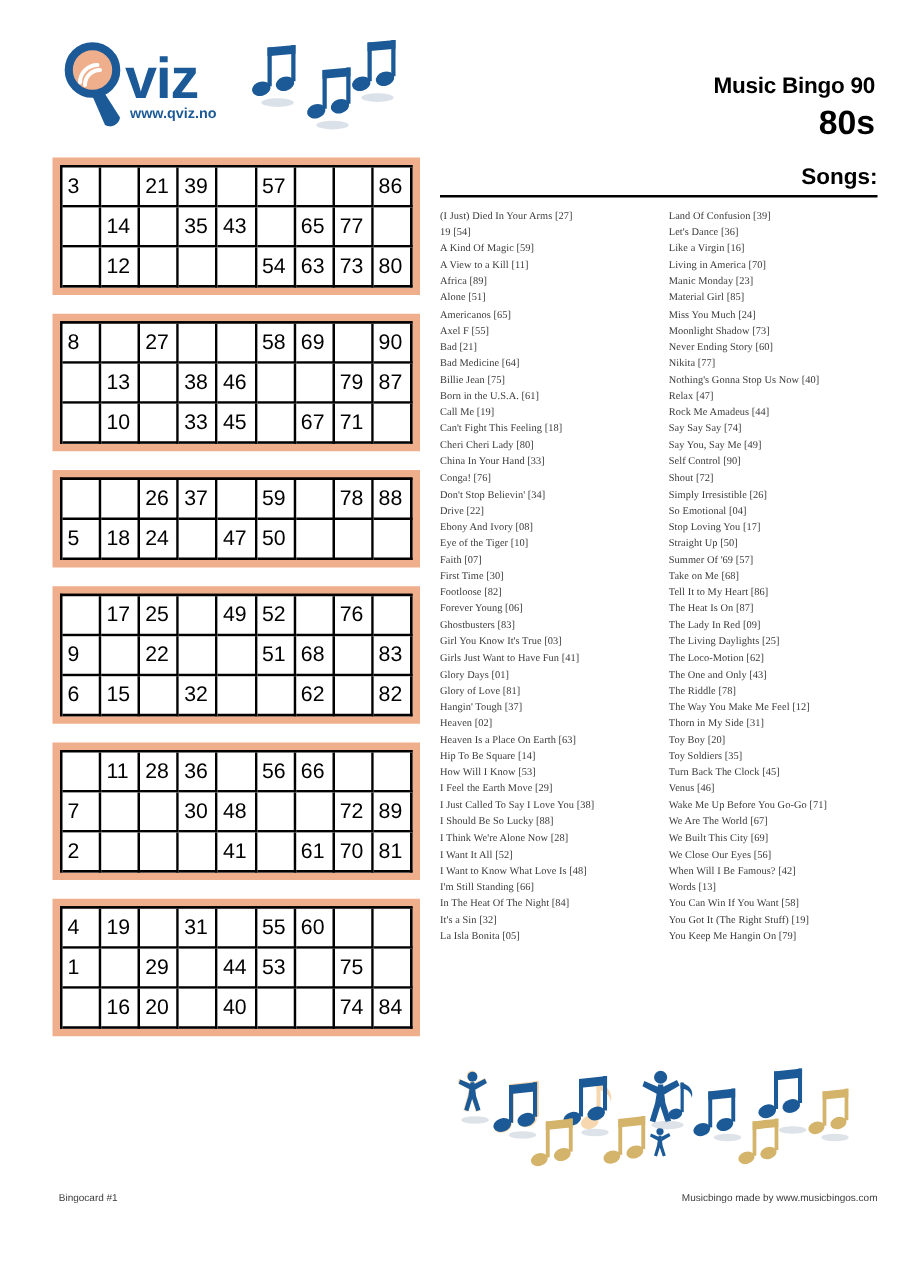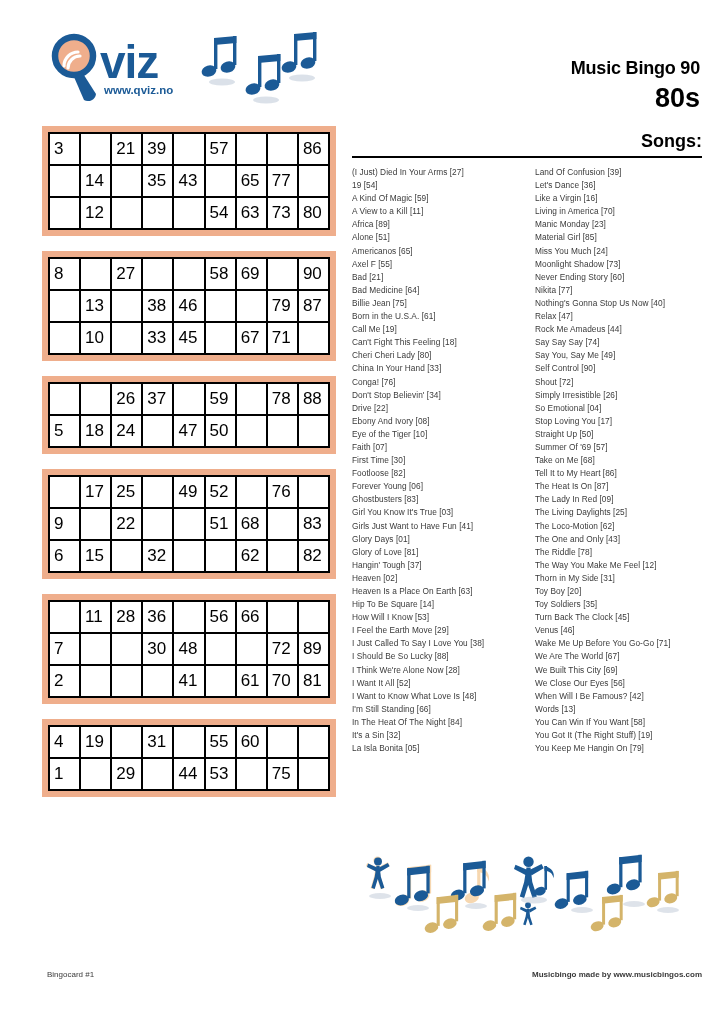--- a/index.html
+++ b/index.html
@@ -107,56 +107,56 @@
   .songs-rule {
     border: 0;
     border-top: 2px solid #000;
     margin: 2px 0 8px 0;
   }
   .songs-cols {
     display: flex;
   }
   .songs-col {
     width: 166px;
+    font-family: Liberation Serif, serif;
   }
   .songs-col.right { margin-left: 17px; }
   .song {
     font-size: 8.3px;
     line-height: 13.1px;
     color: #3a3a3a;
     white-space: nowrap;
     letter-spacing: 0.05px;
   }
 
   
   .bottom-deco {
     position: absolute;
     left: 358px; top: 838px;
     width: 342px; height: 104px;
   }
 
   
   .footer {
     position: absolute;
-    left: 0; bottom: 40px;
+    left: 0; bottom: 56px;
     width: 724px;
     height: 14px;
   }
   .footer-left {
     position: absolute;
     left: 47px; top: 0;
     font-size: 8px;
     color: #3a3a3a;
   }
   .footer-right {
     position: absolute;
     right: 22px; top: 0;
     font-size: 8px;
     color: #3a3a3a;
-    font-weight: bold;
   }
 </style>
 </head>
 <body>
 
 <div class="header">
 
   <div class="logo-block">
     <svg class="logo-svg" width="160" height="82" viewBox="0 0 160 82">
       <defs>
@@ -406,20 +406,31 @@
         <div class="grid-row">
           <div class="cell">1</div>
           <div class="cell"></div>
           <div class="cell">29</div>
           <div class="cell"></div>
           <div class="cell">44</div>
           <div class="cell">53</div>
           <div class="cell"></div>
           <div class="cell">75</div>
           <div class="cell"></div>
+        </div>
+        <div class="grid-row">
+          <div class="cell"></div>
+          <div class="cell">16</div>
+          <div class="cell">20</div>
+          <div class="cell"></div>
+          <div class="cell">40</div>
+          <div class="cell"></div>
+          <div class="cell"></div>
+          <div class="cell">74</div>
+          <div class="cell">84</div>
         </div>
       </div>
     </div>
   </div>
 
 <div class="songs">
   <div class="songs-title">Songs:</div>
   <hr class="songs-rule">
   <div class="songs-cols">
     <div class="songs-col left" id="songs-left">

